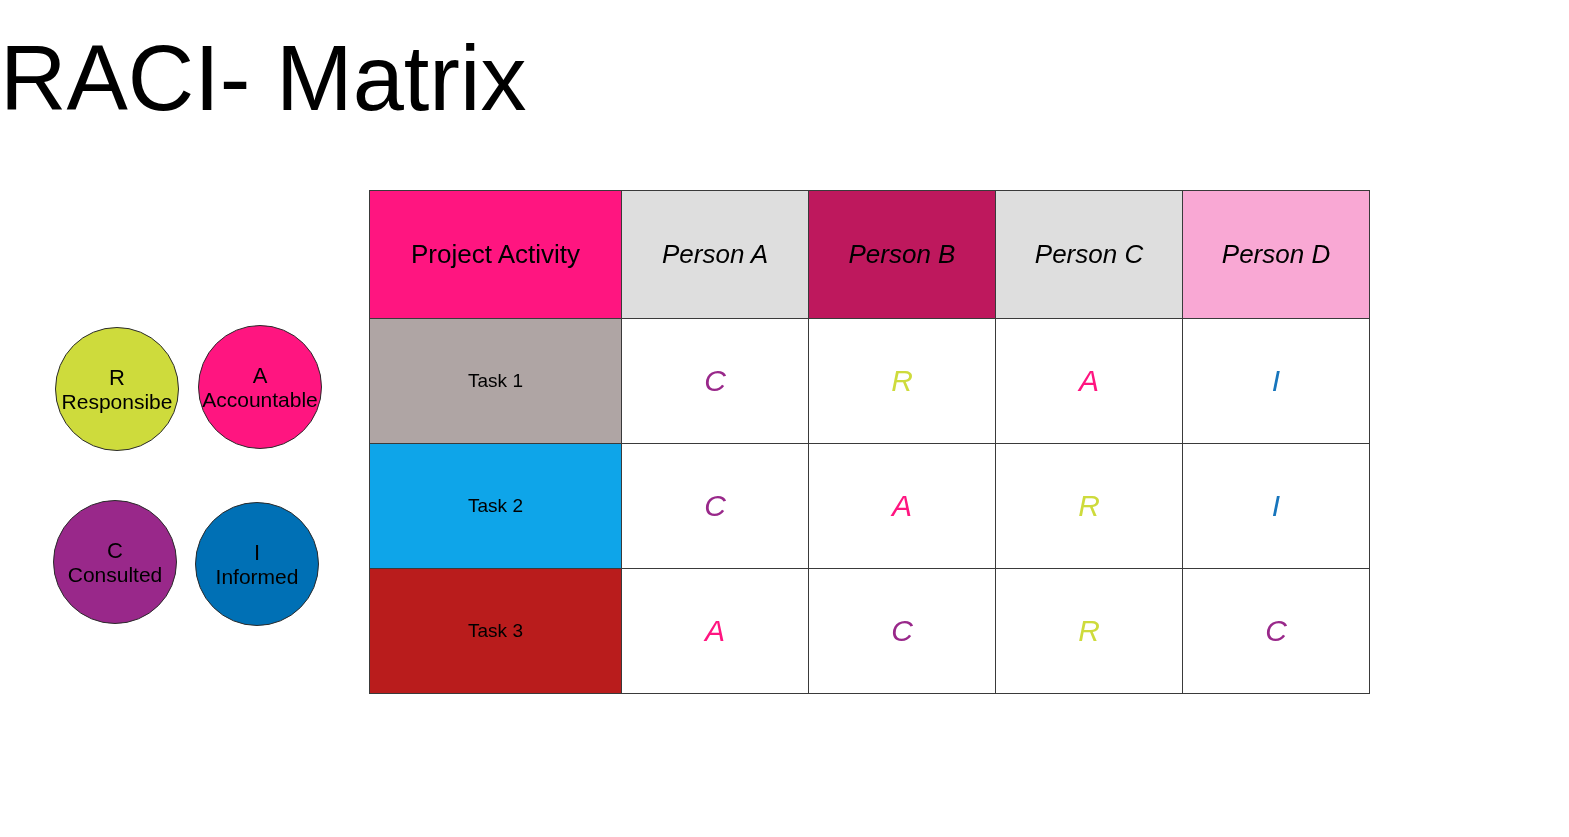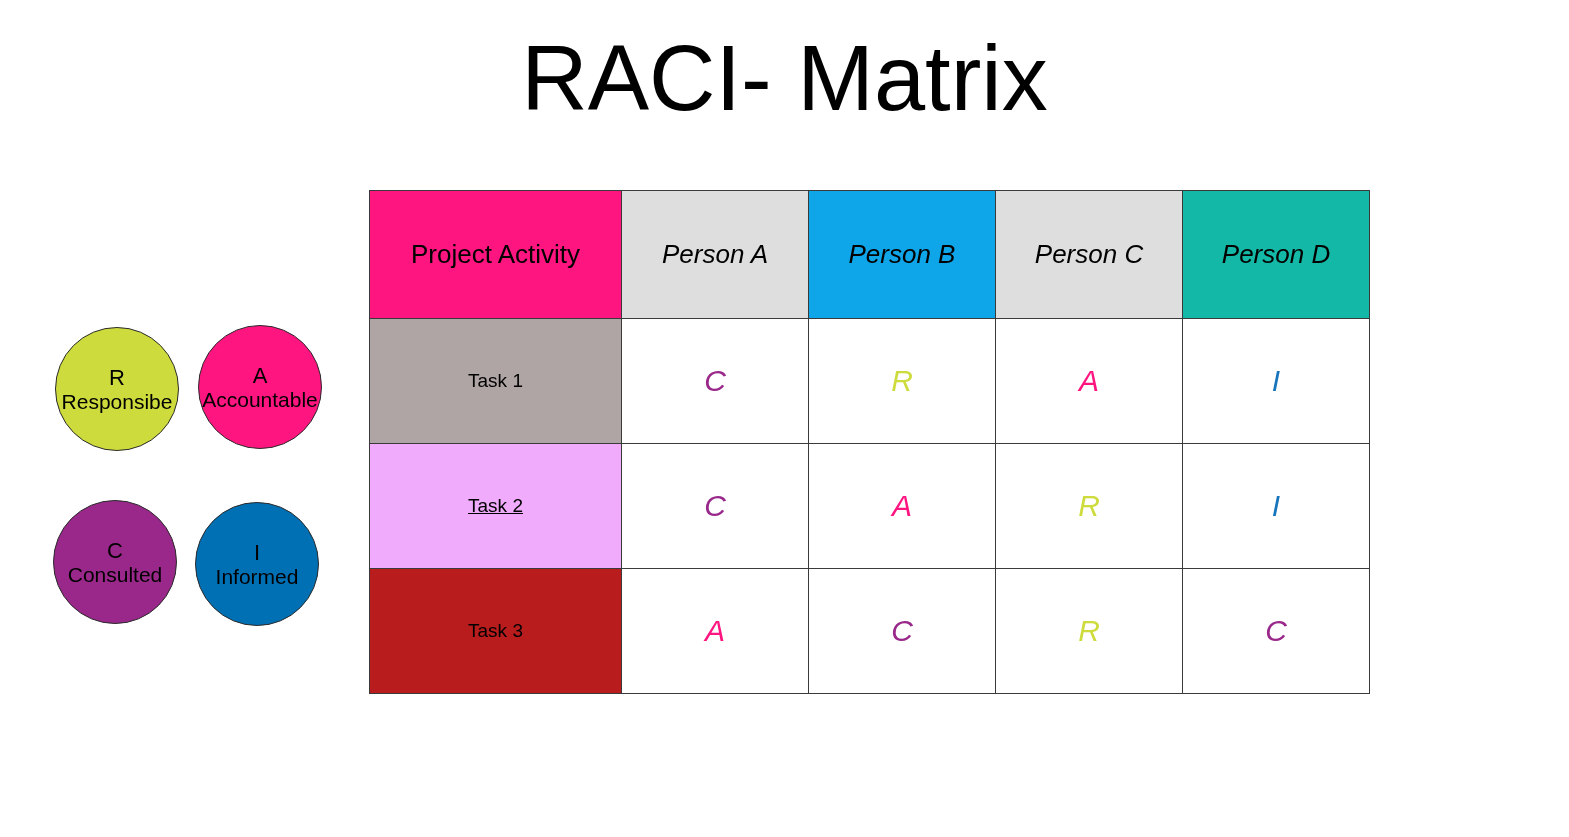--- a/index.html
+++ b/index.html
@@ -15,21 +15,21 @@
     font-family: "Liberation Sans", sans-serif;
     color: #000000;
   }
 
   
   #page-title {
     position: absolute;
     left: 0;
     top: 28px;
     width: 1569px;
-    text-align: center;
+    text-align: left;
     font-size: 92px;
     font-weight: 400;
     line-height: 1.1;
     letter-spacing: 0px;
     color: #000000;
     white-space: nowrap;
   }
 
   
   #legend {
@@ -140,35 +140,35 @@
     <span class="legend-word">Informed</span>
   </div>
 
 </div>
 
 <table id="matrix">
   <tbody>
     <tr class="hdr-row">
       <td class="col-activity hdr-activity" style="background: rgb(255, 21, 128);">Project Activity</td>
       <td class="col-person hdr-person" style="background: rgb(222, 222, 222);">Person A</td>
-      <td class="col-person hdr-person" style="background: #0ea5e9; text-align: center;">Person B</td>
+      <td class="col-person hdr-person" style="background: #be185d; text-align: center;">Person B</td>
       <td class="col-person hdr-person" style="background: rgb(222, 222, 222);">Person C</td>
-      <td class="col-person hdr-person" style="background: #14b8a6;">Person D</td>
+      <td class="col-person hdr-person" style="background: #f9a8d4;">Person D</td>
     </tr>
 
     <tr class="body-row">
       <td class="col-activity task-cell" style="background: rgb(175, 165, 164);">Task 1</td>
       <td class="col-person raci-cell" id="c-0-0" style="color: rgb(153, 40, 138);">C</td>
       <td class="col-person raci-cell" id="c-0-1" style="color: rgb(206, 219, 60);">R</td>
       <td class="col-person raci-cell" id="c-0-2" style="color: rgb(255, 21, 128);">A</td>
       <td class="col-person raci-cell" id="c-0-3" style="color: rgb(23, 117, 188);">I</td>
     </tr>
 
     <tr class="body-row">
-      <td class="col-activity task-cell" style="background: #f0abfc; text-decoration: underline;">Task 2</td>
+      <td class="col-activity task-cell" style="background: #0ea5e9;">Task 2</td>
       <td class="col-person raci-cell" id="c-1-0" style="color: rgb(153, 40, 138);">C</td>
       <td class="col-person raci-cell" id="c-1-1" style="color: rgb(255, 21, 128);">A</td>
       <td class="col-person raci-cell" id="c-1-2" style="color: rgb(206, 219, 60);">R</td>
       <td class="col-person raci-cell" id="c-1-3" style="color: rgb(23, 117, 188);">I</td>
     </tr>
 
     <tr class="body-row">
       <td class="col-activity task-cell" style="background: #b91c1c;">Task 3</td>
       <td class="col-person raci-cell" id="c-2-0" style="color: rgb(255, 21, 128);">A</td>
       <td class="col-person raci-cell" id="c-2-1" style="color: rgb(153, 40, 138);">C</td>

